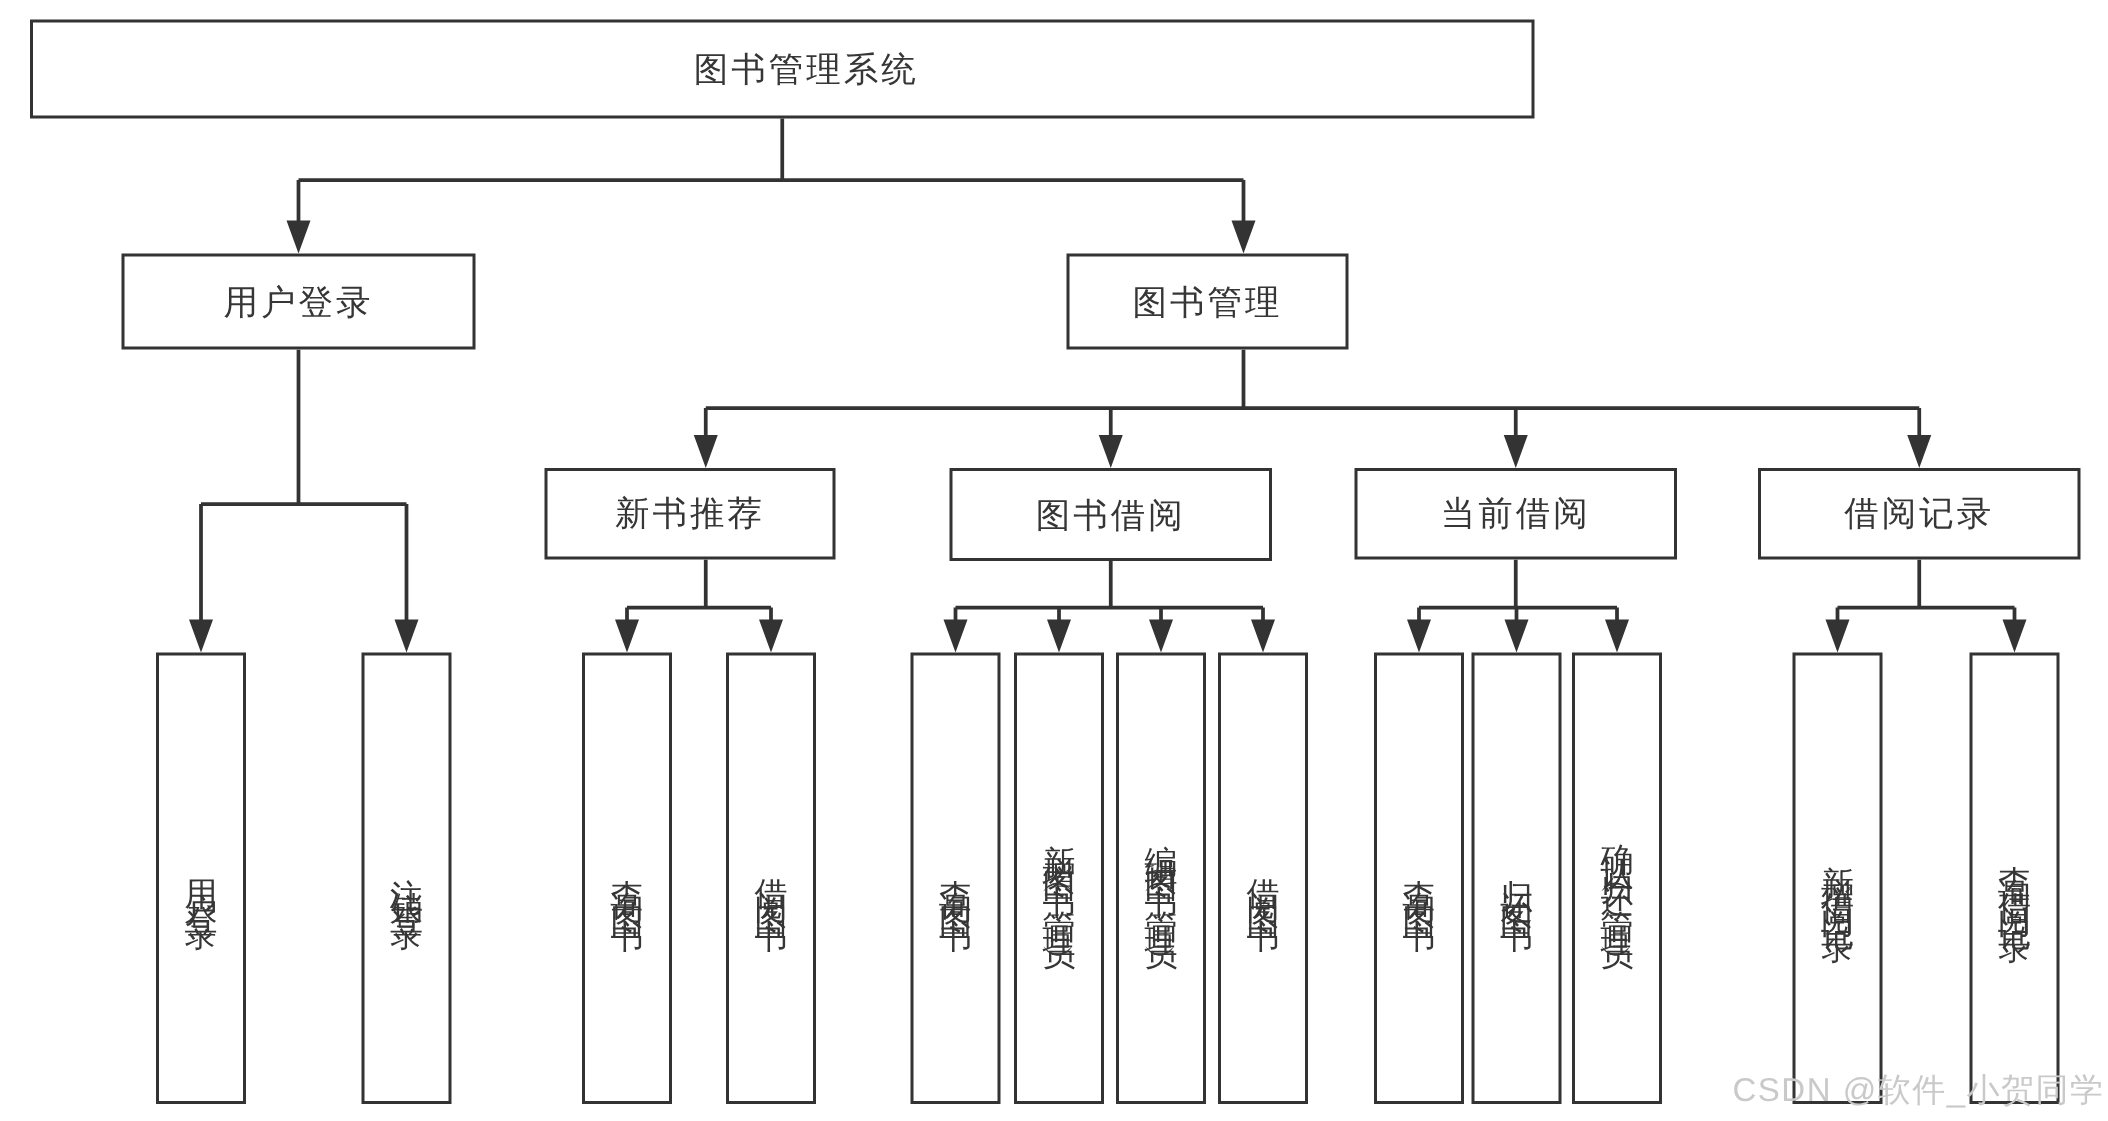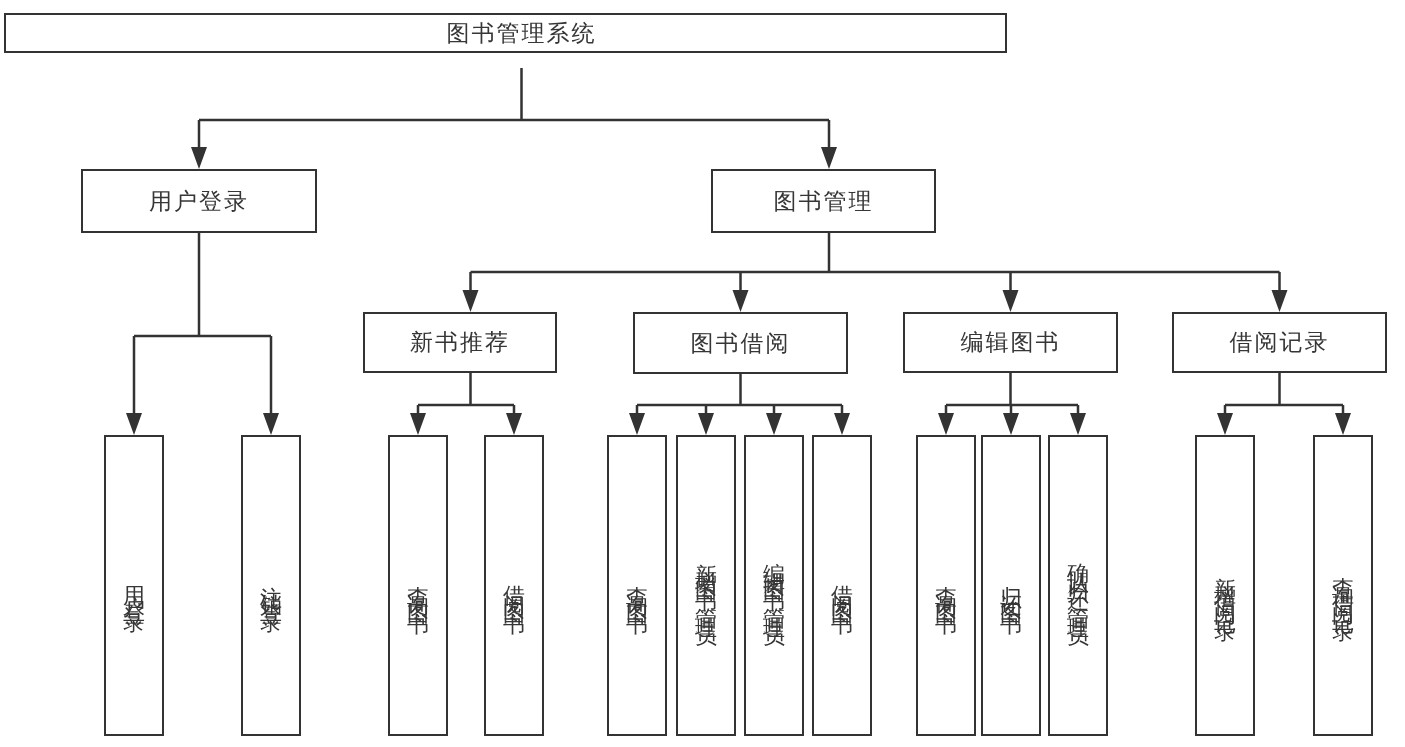--- a/index.html
+++ b/index.html
@@ -75,39 +75,39 @@
       M698 413 L714 413 L706 435 Z
       M766 413 L782 413 L774 435 Z
       M834 413 L850 413 L842 435 Z
       M938 413 L954 413 L946 435 Z
       M1003 413 L1019 413 L1011 435 Z
       M1070 413 L1086 413 L1078 435 Z
       M1217 413 L1233 413 L1225 435 Z
       M1335 413 L1351 413 L1343 435 Z"></path>
   </svg>
 
-  <div class="node h" style="left:4px; top:13px; width:1003px; height:40px;padding-left:32px;">
+  <div class="node h" style="left:20px; top:13px; width:1003px; height:66px;padding-left:32px;">
     <span>图书管理系统</span>
   </div>
 
   <div class="node h" style="left:81px; top:169px; width:236px; height:64px;">
     <span>用户登录</span>
   </div>
-  <div class="node h" style="left:711px; top:169px; width:225px; height:64px;">
+  <div class="node h" style="left:711px; top:169px; width:188px; height:64px;">
     <span>图书管理</span>
   </div>
 
   <div class="node h" style="left:363px; top:312px; width:194px; height:61px;">
     <span>新书推荐</span>
   </div>
   <div class="node h" style="left:633px; top:312px; width:215px; height:62px;">
     <span>图书借阅</span>
   </div>
   <div class="node h" style="left:903px; top:312px; width:215px; height:61px;">
-    <span>编辑图书</span>
+    <span>当前借阅</span>
   </div>
   <div class="node h" style="left:1172px; top:312px; width:215px; height:61px;">
     <span>借阅记录</span>
   </div>
 
   <div class="node v" style="left:104px; top:435px; width:60px; height:301px;">
     <span>用户登录</span>
   </div>
   <div class="node v" style="left:241px; top:435px; width:60px; height:301px;">
     <span>注销登录</span>
@@ -143,14 +143,15 @@
     <span>确认归还（管理员）</span>
   </div>
 
   <div class="node v" style="left:1195px; top:435px; width:60px; height:301px;">
     <span>新增借阅记录</span>
   </div>
   <div class="node v" style="left:1313px; top:435px; width:60px; height:301px;">
     <span>查询借阅记录</span>
   </div>
 
+  <div class="watermark">CSDN @软件_小贺同学</div>
 
 </div>
 
 </body></html>

